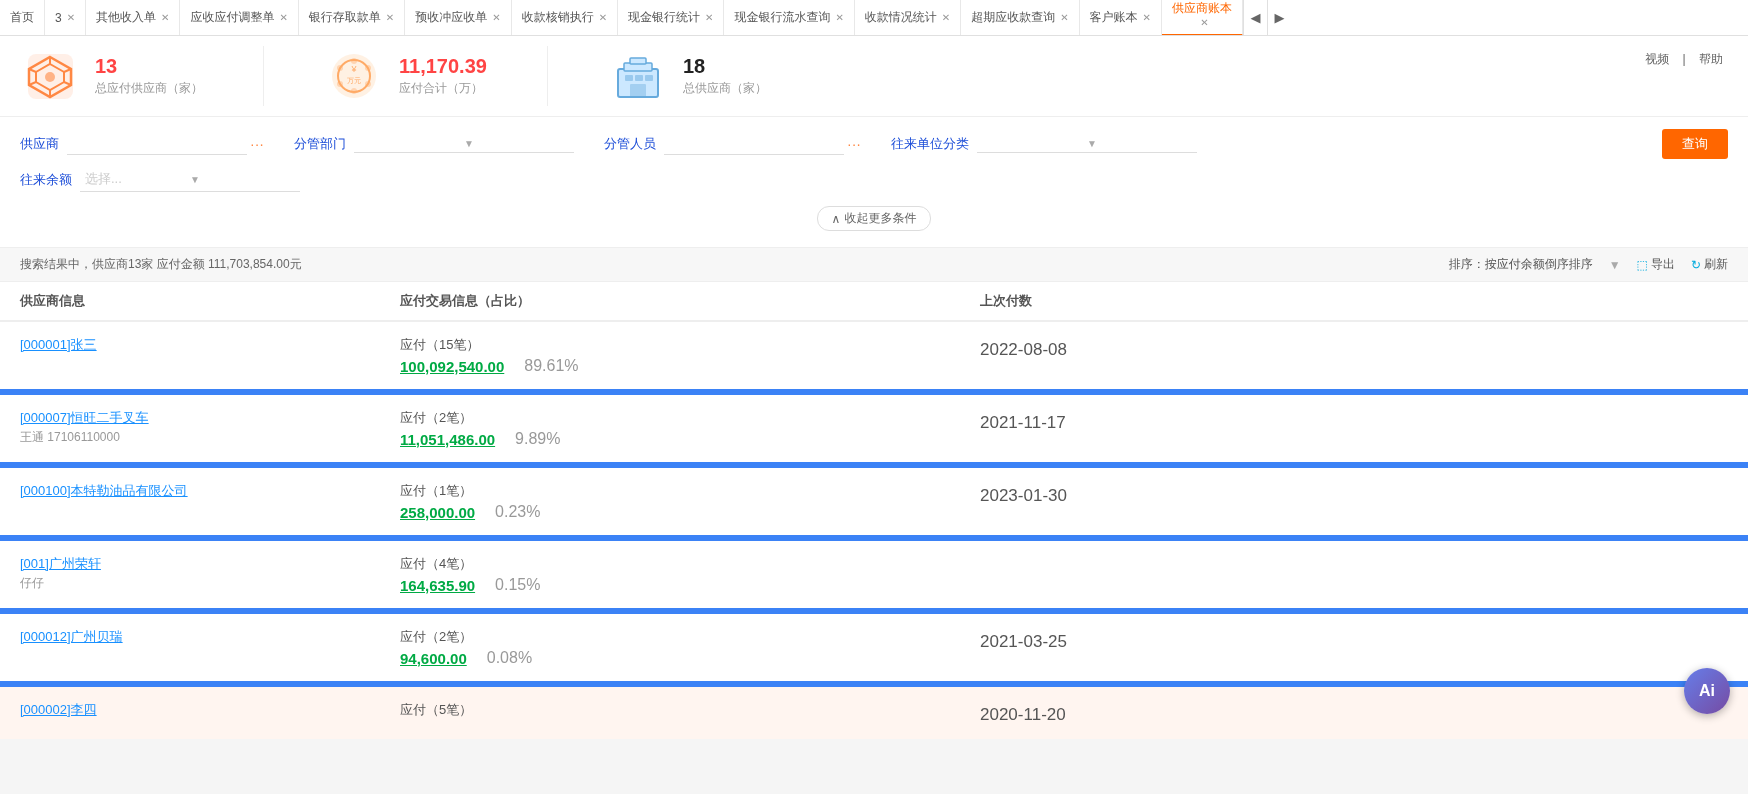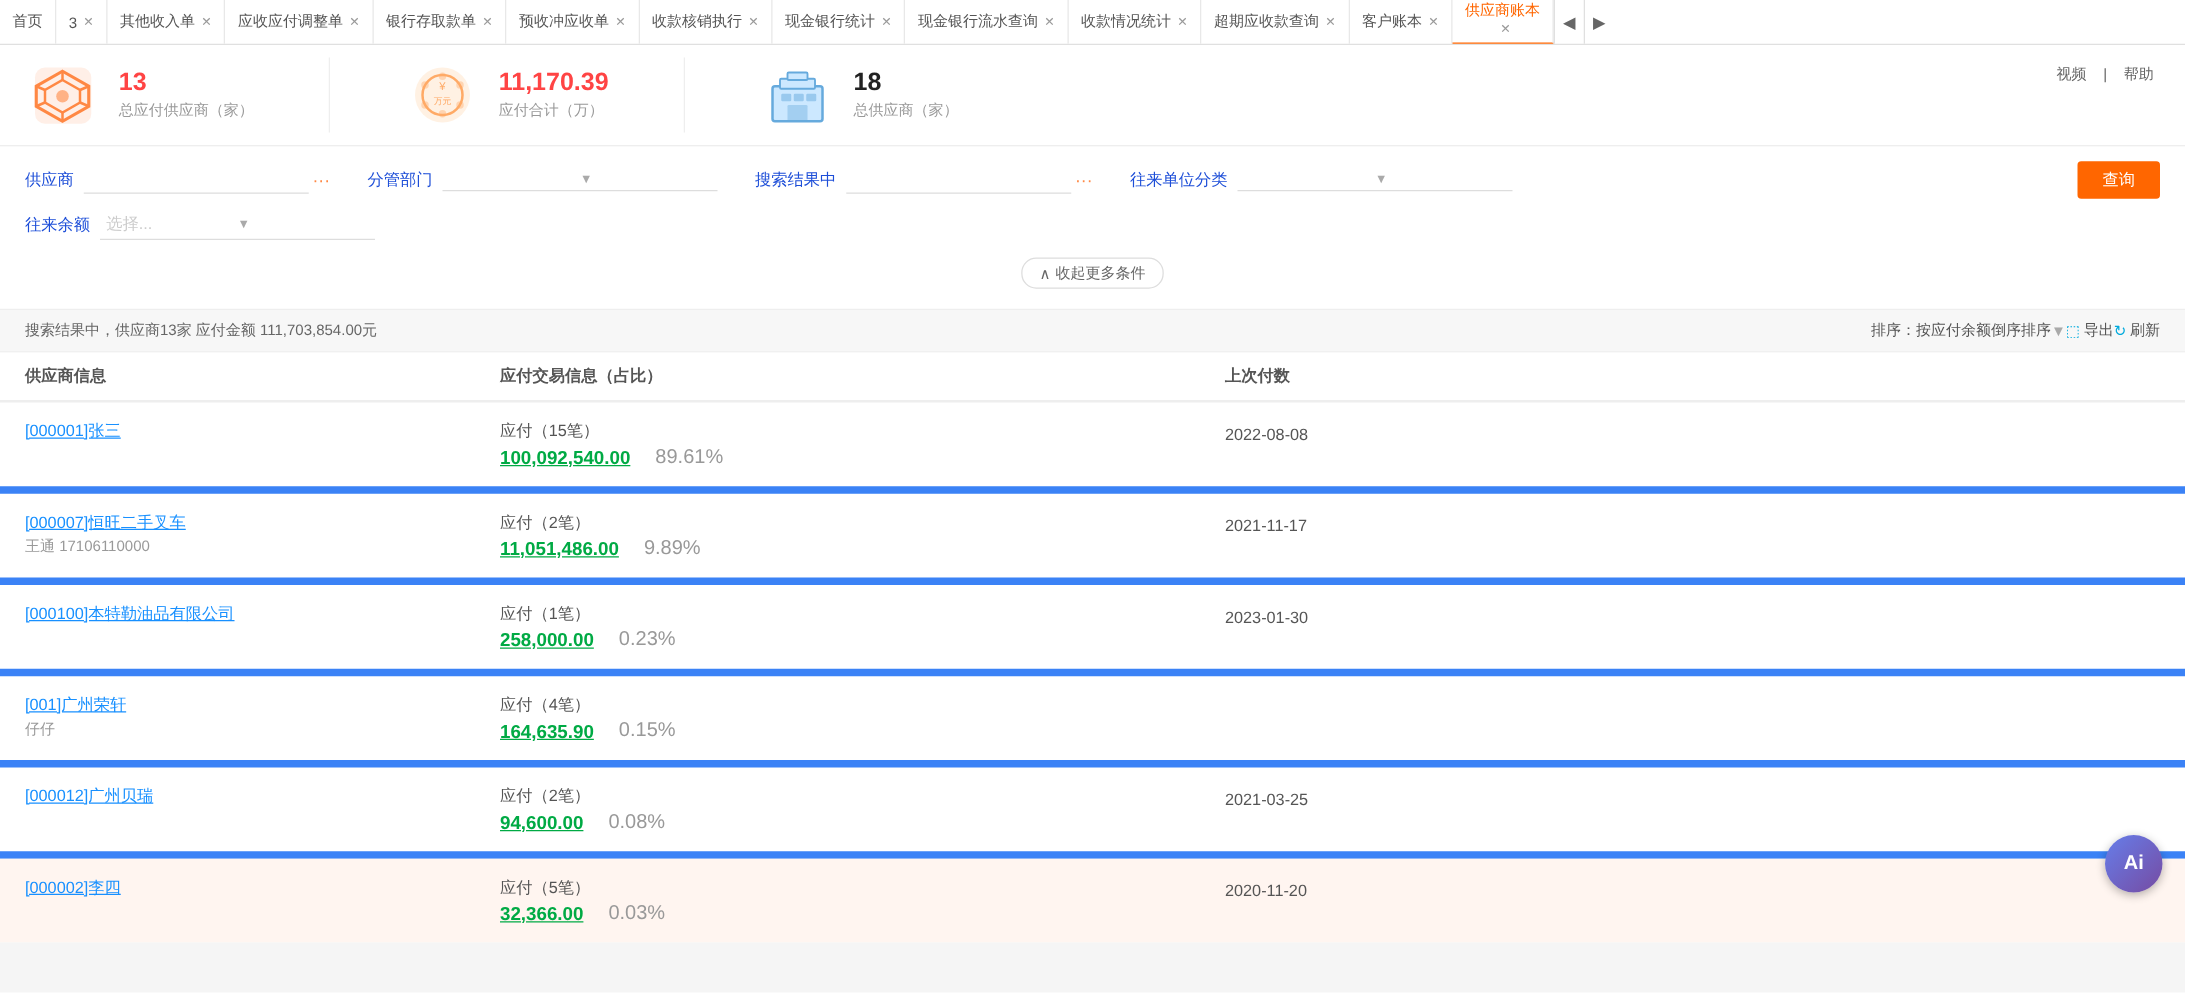--- a/index.html
+++ b/index.html
@@ -178,20 +178,21 @@
       font-size: 12px;
       color: #666;
       display: flex;
       align-items: center;
       border-bottom: 1px solid #eee;
     }
     .results-right {
       margin-left: auto;
       display: flex;
       align-items: center;
+      gap: 16px;
     }
     .results-right span { cursor: pointer; }
     .results-right .sort-label { color: #555; }
     .results-right .export-btn, .results-right .refresh-btn {
       display: flex;
       align-items: center;
       gap: 3px;
       cursor: pointer;
       color: #555;
     }
@@ -252,21 +253,21 @@
       color: #999;
       margin-left: 20px;
     }
     .payable-row {
       display: flex;
       align-items: center;
       margin-top: 3px;
     }
 
     .last-pay-date {
-      font-size: 13px;
+      font-size: 17px;
       color: #555;
       padding-top: 4px;
     }
 
     
     .ai-badge {
       position: fixed;
       right: 18px;
       bottom: 80px;
       background: linear-gradient(135deg, #667eea, #764ba2);
@@ -422,21 +423,21 @@
       <span class="filter-ellipsis">···</span>
     </div>
     <div class="filter-item">
       <span class="filter-label">分管部门</span>
       <div class="filter-select">
         <span></span>
         <span class="arrow">▼</span>
       </div>
     </div>
     <div class="filter-item">
-      <span class="filter-label">搜索结果中</span>
+      <span class="filter-label">分管人员</span>
       <input class="filter-input" type="text" value="" style="">
       <span class="filter-ellipsis">···</span>
     </div>
     <div class="filter-item">
       <span class="filter-label">往来单位分类</span>
       <div class="filter-select filter-input-wide">
         <span></span>
         <span class="arrow">▼</span>
       </div>
     </div>
@@ -574,24 +575,20 @@
     </div>
   </div>
       <div class="table-row highlighted">
     <div class="col-supplier">
       <a class="supplier-link">[000002]李四</a>
       
     </div>
     <div class="col-payable">
       <div class="payable-info">
         <div class="payable-desc">应付（5笔）</div>
-        <div class="payable-row">
-          <span class="payable-amount">32,366.00</span>
-          <span class="payable-pct">0.03%</span>
-        </div>
       </div>
     </div>
     <div class="col-lastpay">
       <div class="last-pay-date">2020-11-20</div>
     </div>
   </div>
     </div>
 </div>
 
 <div class="ai-badge">Ai</div>

